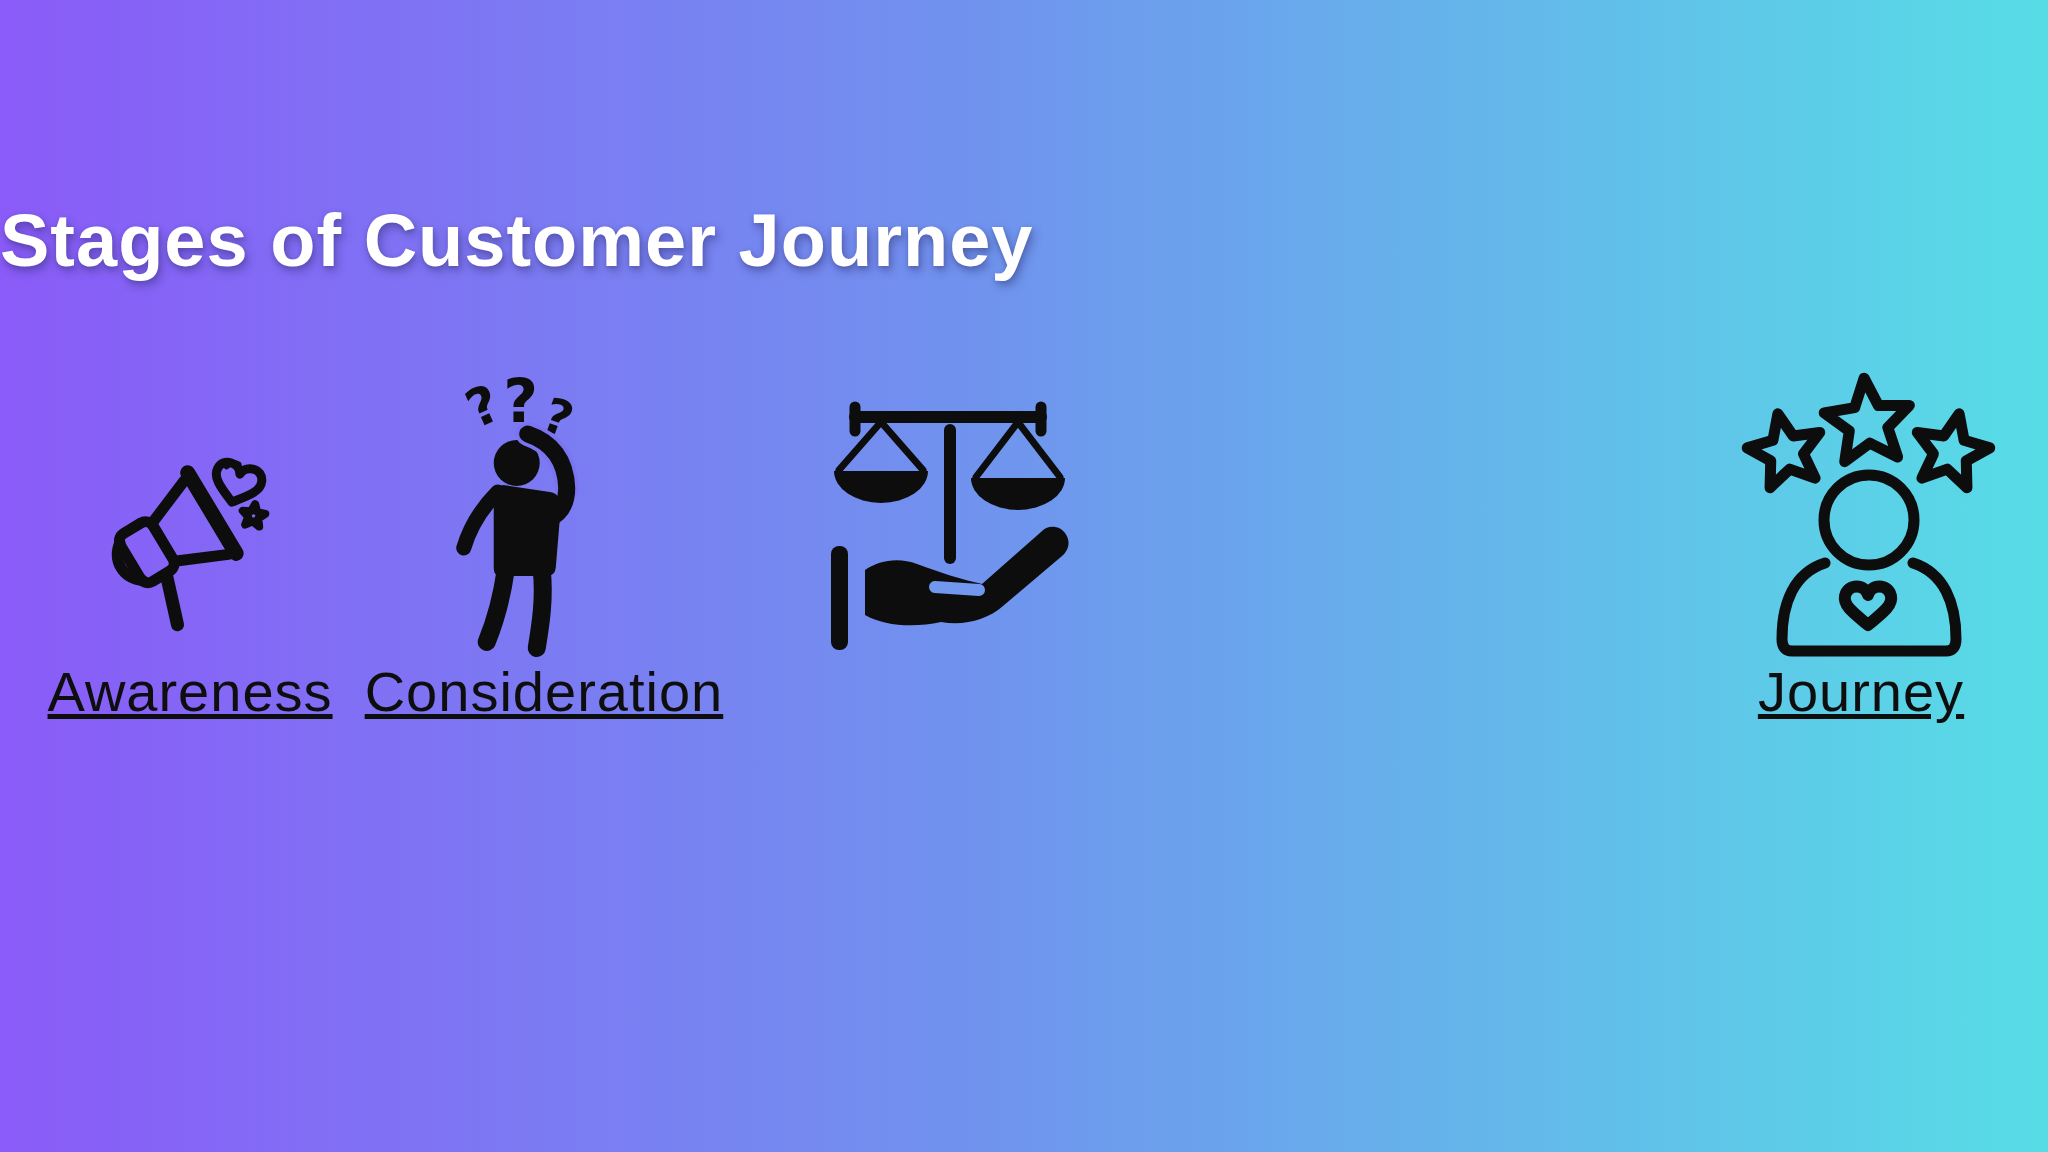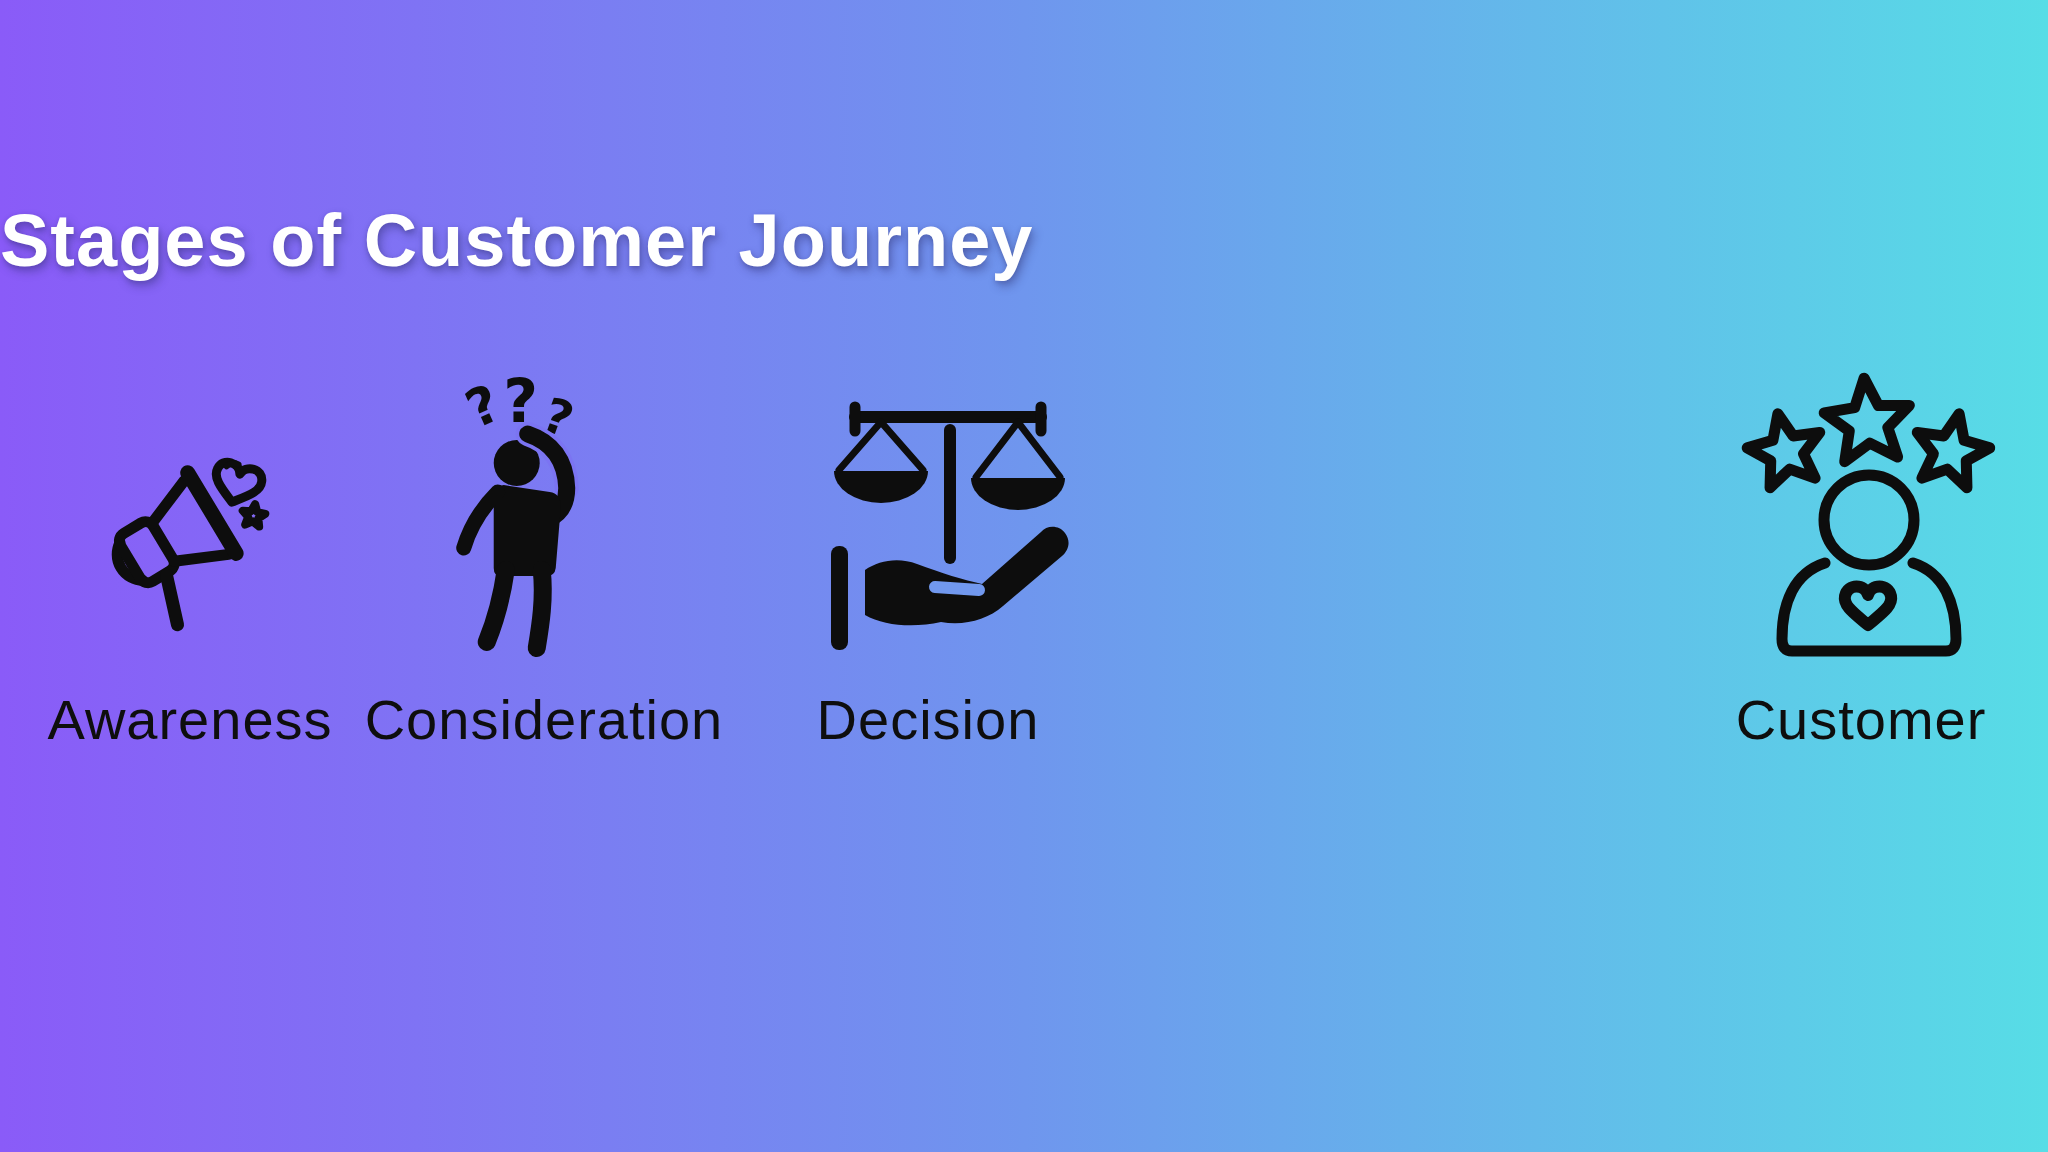--- a/index.html
+++ b/index.html
@@ -27,24 +27,24 @@
   }
   .stage-awareness{left:9.28%;}
   .stage-consideration{left:26.56%;}
   .stage-decision{left:45.31%;}
   .stage-retention{left:67.77%;}
   .stage-loyalty{left:90.87%;}
   .icon-box{
     height:292px;display:flex;align-items:flex-end;justify-content:center;
   }
   .stage-label{
-    margin-top:32px;
+    margin-top:4px;
     font-size:56px;font-weight:400;letter-spacing:1px;
     color:var(--color-label,#0e0e0e);
-    white-space:nowrap;line-height:1;
+    white-space:nowrap;line-height:1;text-decoration:underline;
   }
   svg{display:block;overflow:visible;}
   .ink{stroke:var(--color-icon,#0d0d0d);fill:none;stroke-linecap:round;stroke-linejoin:round;}
   .ink-fill{fill:var(--color-icon,#0d0d0d);stroke:none;}
   .gapline-consideration{stroke:var(--color-bg_at_consideration,#7b74f2);fill:none;stroke-linecap:round;}
   .gapline-decision{stroke:var(--color-bg_at_decision,#7198ee);fill:none;stroke-linecap:round;}
   .qmark{
     font-family:"DejaVu Sans",sans-serif;font-weight:bold;
     fill:var(--color-icon,#0d0d0d);text-anchor:middle;
   }
@@ -123,21 +123,20 @@
 
         <g>
           <rect class="ink-fill" x="12" y="146" width="17" height="104" rx="8"></rect>
           <path class="ink-fill" d="M46,170 C60,160 80,157 98,164 C122,173 145,180 163,184
                L222,132 C228,125 240,125 246,133 C252,141 250,150 243,156
                L184,206 C168,220 145,226 122,222 C95,228 65,226 46,215 Z"></path>
           <path class="gapline-decision" stroke-width="12" d="M116,187 L160,190"></path>
         </g>
       </svg>
     </div>
-    <div class="stage-label">Decision</div>
   </div>
 
 
   <div class="stage stage-loyalty">
     <div class="icon-box">
       <svg width="270" height="280" viewBox="0 0 270 280" style="margin-bottom:3px;">
 
         <g transform="translate(60,75) rotate(-12) scale(1.95)">
           <path class="ink" stroke-width="11" vector-effect="non-scaling-stroke" d="M0,-20 L5.3,-7.3 L19,-6.2 L8.6,2.8 L11.8,16.2 L0,9 L-11.8,16.2 L-8.6,2.8 L-19,-6.2 L-5.3,-7.3 Z"></path>
         </g>
@@ -148,16 +147,16 @@
           <path class="ink" stroke-width="11" vector-effect="non-scaling-stroke" d="M0,-20 L5.3,-7.3 L19,-6.2 L8.6,2.8 L11.8,16.2 L0,9 L-11.8,16.2 L-8.6,2.8 L-19,-6.2 L-5.3,-7.3 Z"></path>
         </g>
 
         <g>
           <circle class="ink" stroke-width="11" cx="143" cy="143" r="45"></circle>
           <path class="ink" stroke-width="11" d="M99,186 C68,196 56,226 56,262 Q56,274 66,274 L220,274 Q230,274 230,262 C230,226 218,196 187,186"></path>
           <path class="ink" stroke-width="12" d="M0,-5 C-3,-16 -20,-17 -23,-4 C-25,6 -13,14 0,25 C13,14 25,6 23,-4 C20,-17 3,-16 0,-5 Z" transform="translate(142,223)"></path>
         </g>
       </svg>
     </div>
-    <div class="stage-label">Customer</div>
+    <div class="stage-label">Journey</div>
   </div>
 
 </div>
 
 </body></html>

